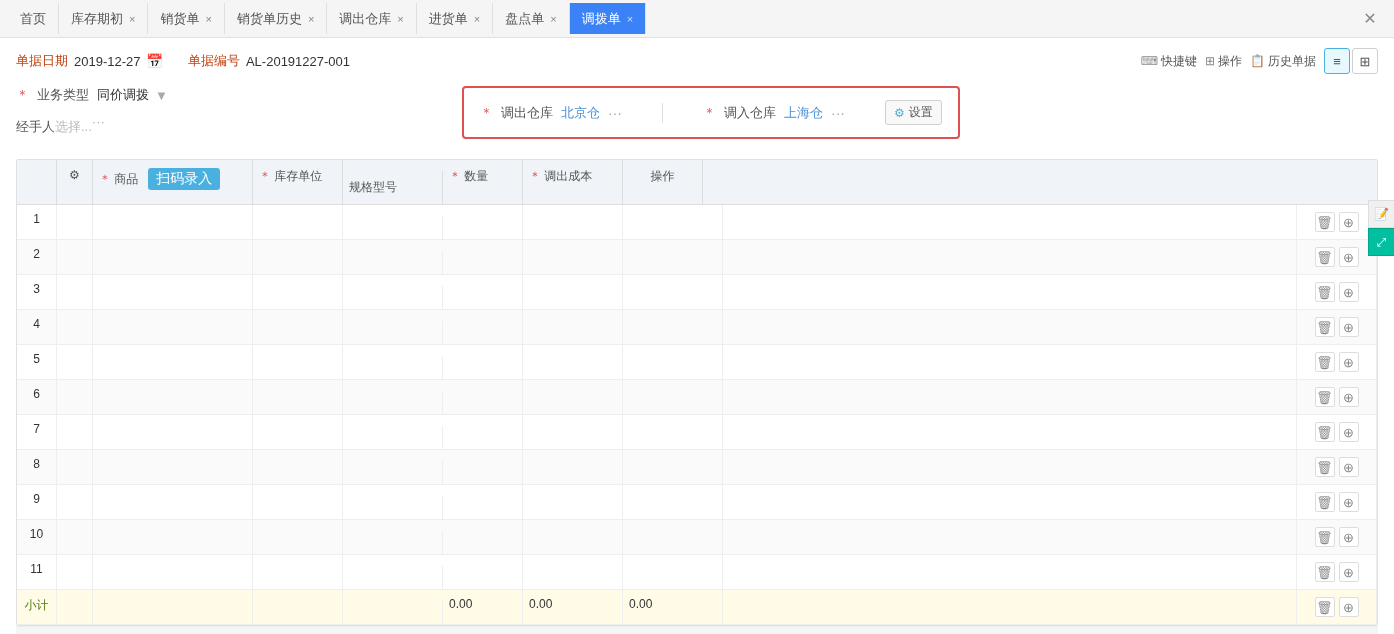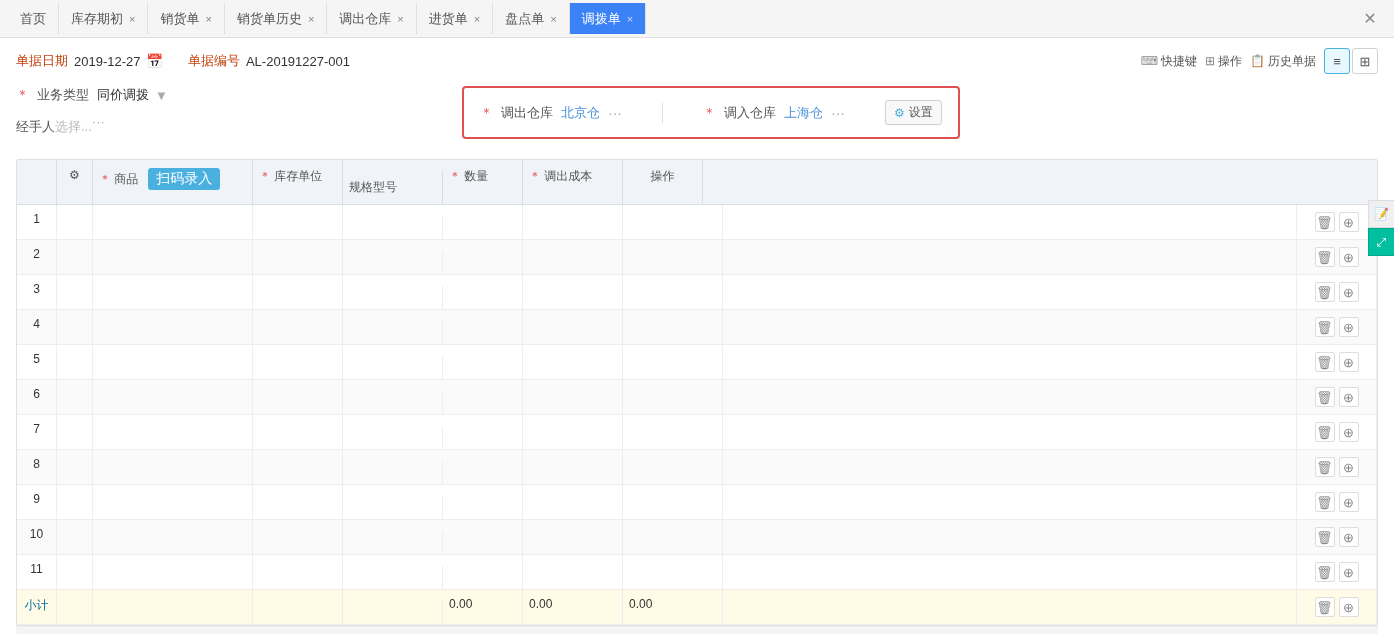--- a/index.html
+++ b/index.html
@@ -622,21 +622,21 @@
       <div class="td col-amount"></div>
       <div class="td col-avail"></div>
       <div class="td col-ops ops">
         <div class="op-icon">🗑</div>
         <div class="op-icon">⊕</div>
       </div>
     </div>
       </div>
 
     <div class="table-row subtotal">
-      <div class="td col-no center" style="font-size:12px;color:#0369a1;">小计</div>
+      <div class="td col-no center" style="font-size:12px;color:#4d7c0f;">小计</div>
       <div class="td col-settings"></div>
       <div class="td col-product"></div>
       <div class="td col-unit"></div>
       <div class="td col-spec"></div>
       <div class="td col-qty">0.00</div>
       <div class="td col-cost">0.00</div>
       <div class="td col-amount">0.00</div>
       <div class="td col-avail"></div>
       <div class="td col-ops ops">
         <div class="op-icon">🗑</div>

